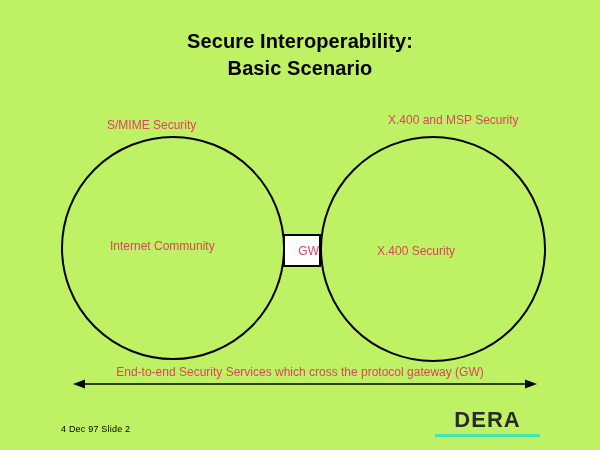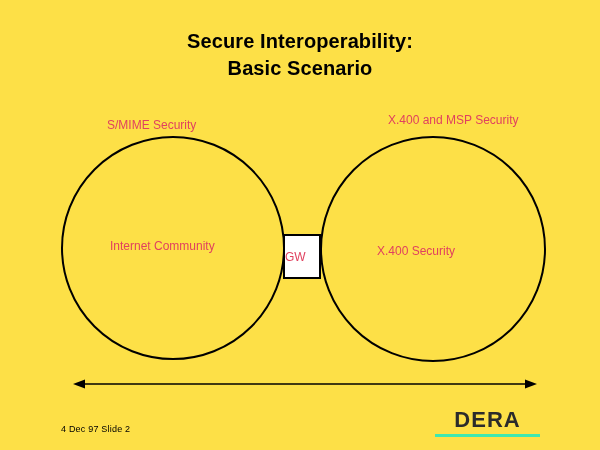--- a/index.html
+++ b/index.html
@@ -4,21 +4,21 @@
 <style>
   html, body {
     margin: 0;
     padding: 0;
     background: #ffffff;
   }
   #slide {
     position: relative;
     width: 600px;
     height: 450px;
-    background: #fde047;
+    background: #bef264;
     overflow: hidden;
     font-family: "Liberation Sans", sans-serif;
   }
 
   
   .title {
     position: absolute;
     left: 0;
     top: 28px;
     width: 600px;
@@ -63,27 +63,27 @@
     width: 226px;
     height: 226px;
   }
 
   
   #gateway-box {
     position: absolute;
     left: 283px;
     top: 234px;
     width: 38px;
-    height: 45px;
+    height: 33px;
     border: 2px solid #000000;
     box-sizing: border-box;
     background: #ffffff;
     display: flex;
     align-items: center;
-    justify-content: flex-start;
+    justify-content: flex-end;
   }
   #gateway-label {
     color: #e0415f;
     font-size: 12px;
     line-height: 1;
   }
 
   
   #label-end-to-end {
     position: absolute;
@@ -150,20 +150,21 @@
   <div class="community-circle" id="circle-internet"></div>
   <div class="community-circle" id="circle-x400"></div>
 
   <div class="pink-label" id="label-internet-community">Internet Community</div>
   <div class="pink-label" id="label-x400-community">X.400 Security</div>
 
   <div id="gateway-box">
     <span id="gateway-label">GW</span>
   </div>
 
+  <div id="label-end-to-end">End-to-end Security Services which cross the protocol gateway (GW)</div>
   <svg id="arrow-end-to-end" viewBox="0 0 464 12">
     <line x1="8" y1="6" x2="456" y2="6" stroke="#000000" stroke-width="1.6"></line>
     <polygon points="0,6 12,1.5 12,10.5" fill="#000000"></polygon>
     <polygon points="464,6 452,1.5 452,10.5" fill="#000000"></polygon>
   </svg>
 
   <div id="footer-slide-info">4 Dec 97 Slide 2</div>
 
   <div id="logo-dera">
     <div id="logo-dera-text">DERA</div>

